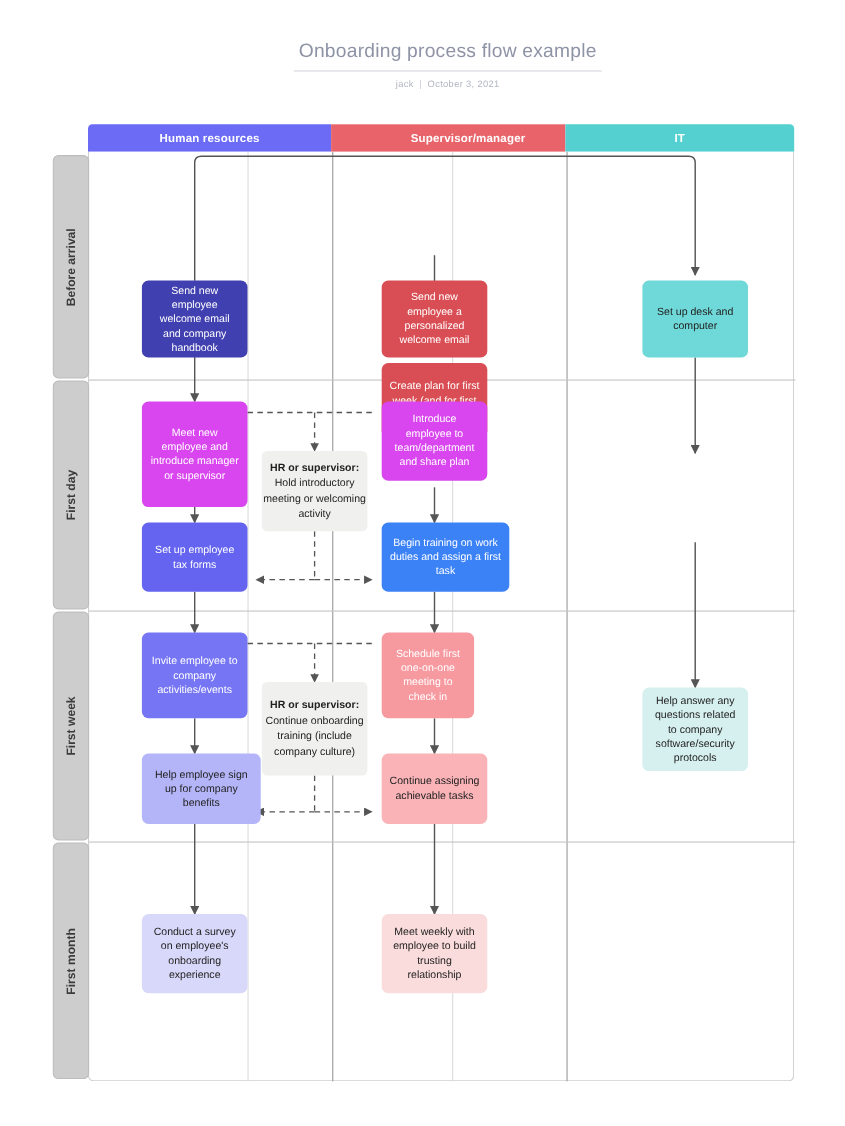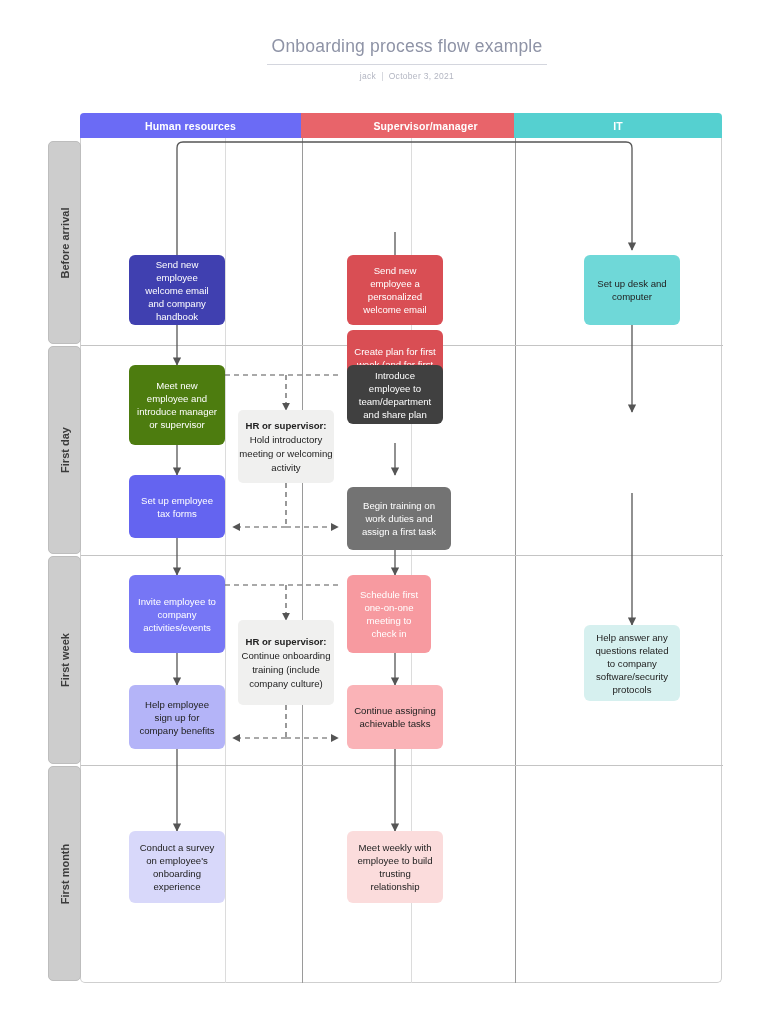--- a/index.html
+++ b/index.html
@@ -195,41 +195,41 @@
     <div class="node dark" style="left:81px; top:142px; width:96px; height:70px; background:#4040b0">
       <span>Send new employee welcome email and company handbook</span>
     </div>
     <div class="node dark" style="left:299px; top:217px; width:96px; height:68px; background:#d94e54">
       <span>Create plan for first week (and for first 1-3 months)</span>
     </div>
     <div class="node light" style="left:536px; top:142px; width:96px; height:70px; background:#6fd8d8">
       <span>Set up desk and computer</span>
     </div>
 
-    <div class="node dark" style="left:81px; top:252px; width:96px; height:80px; background:#4d7c0f">
+    <div class="node dark" style="left:81px; top:252px; width:96px; height:96px; background:#d946ef">
       <span>Meet new employee and introduce manager or supervisor</span>
     </div>
     <div class="node dark" style="left:81px; top:362px; width:96px; height:63px; background:#6464f0">
       <span>Set up employee tax forms</span>
     </div>
-    <div class="node dark" style="left:299px; top:252px; width:96px; height:59px; background:#404040">
+    <div class="node dark" style="left:299px; top:252px; width:96px; height:72px; background:#d946ef">
       <span>Introduce employee to team/department and share plan</span>
     </div>
-    <div class="node dark" style="left:299px; top:374px; width:104px; height:63px; background:#737373">
+    <div class="node dark" style="left:299px; top:362px; width:116px; height:63px; background:#3b82f6">
       <span>Begin training on work duties and assign a first task</span>
     </div>
     <div class="note" style="left:190px; top:297px; width:96px; height:73px">
       <b>HR or supervisor:</b>
       <span>Hold introductory meeting or welcoming activity</span>
     </div>
 
     <div class="node dark" style="left:81px; top:462px; width:96px; height:78px; background:#7676f5">
       <span>Invite employee to company activities/events</span>
     </div>
-    <div class="node light" style="left:81px; top:572px; width:96px; height:64px; background:#b4b4f8">
+    <div class="node light" style="left:81px; top:572px; width:108px; height:64px; background:#b4b4f8">
       <span>Help employee sign up for company benefits</span>
     </div>
     <div class="node dark" style="left:299px; top:462px; width:84px; height:78px; background:#f79aa0">
       <span>Schedule first one-on-one meeting to check in</span>
     </div>
     <div class="node light" style="left:299px; top:572px; width:96px; height:64px; background:#fab3b7">
       <span>Continue assigning achievable tasks</span>
     </div>
     <div class="node light" style="left:536px; top:512px; width:96px; height:76px; background:#d6f0ef">
       <span>Help answer any questions related to company software/security protocols</span>

